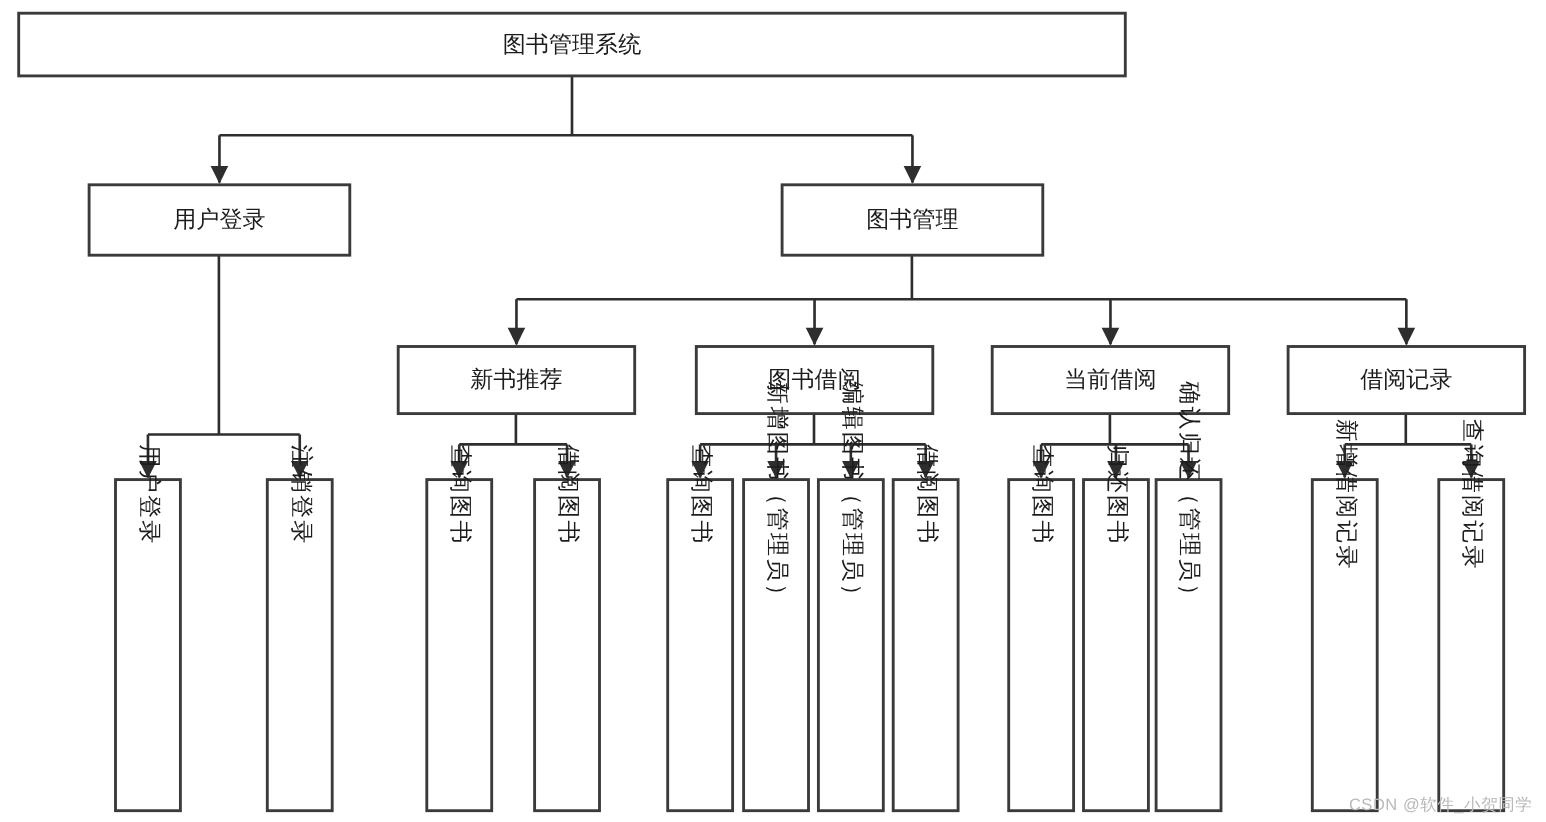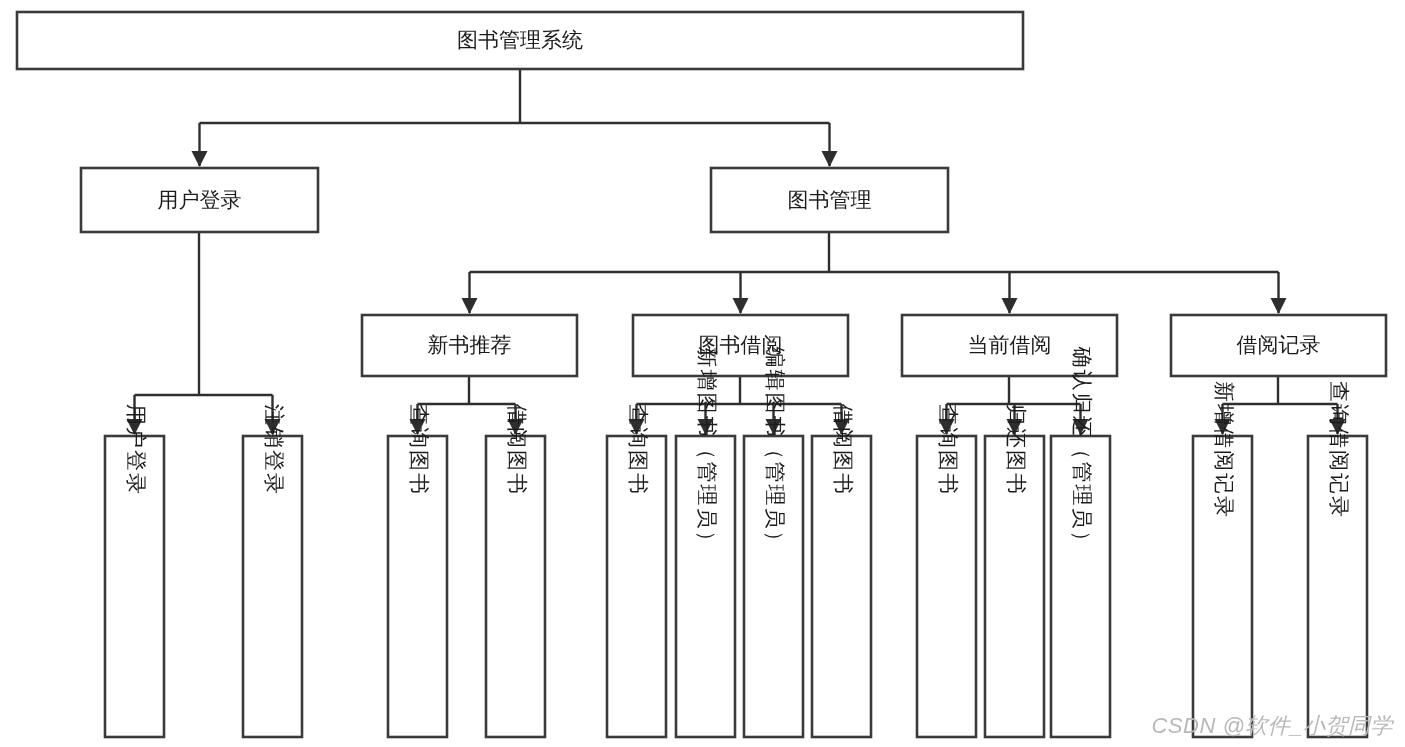--- a/index.html
+++ b/index.html
@@ -45,26 +45,25 @@
   }
   .arrow-head {
     fill: #2e2e2e;
     stroke: none;
   }
   .watermark {
     position: absolute;
     right: 12px;
     bottom: 6px;
     font-family: "Liberation Sans", "DejaVu Sans", sans-serif;
-    font-size: 22px;
+    font-size: 15px;
     color: #b8b8b8;
     white-space: nowrap;
     letter-spacing: 0.5px;
     user-select: none;
-    font-style: italic;
   }
 </style>
 </head>
 <body>
 
 <div id="diagram-root">
 
   <svg id="flow" viewBox="0 0 1405 747">
     <g id="edges-layer">
         <g>

